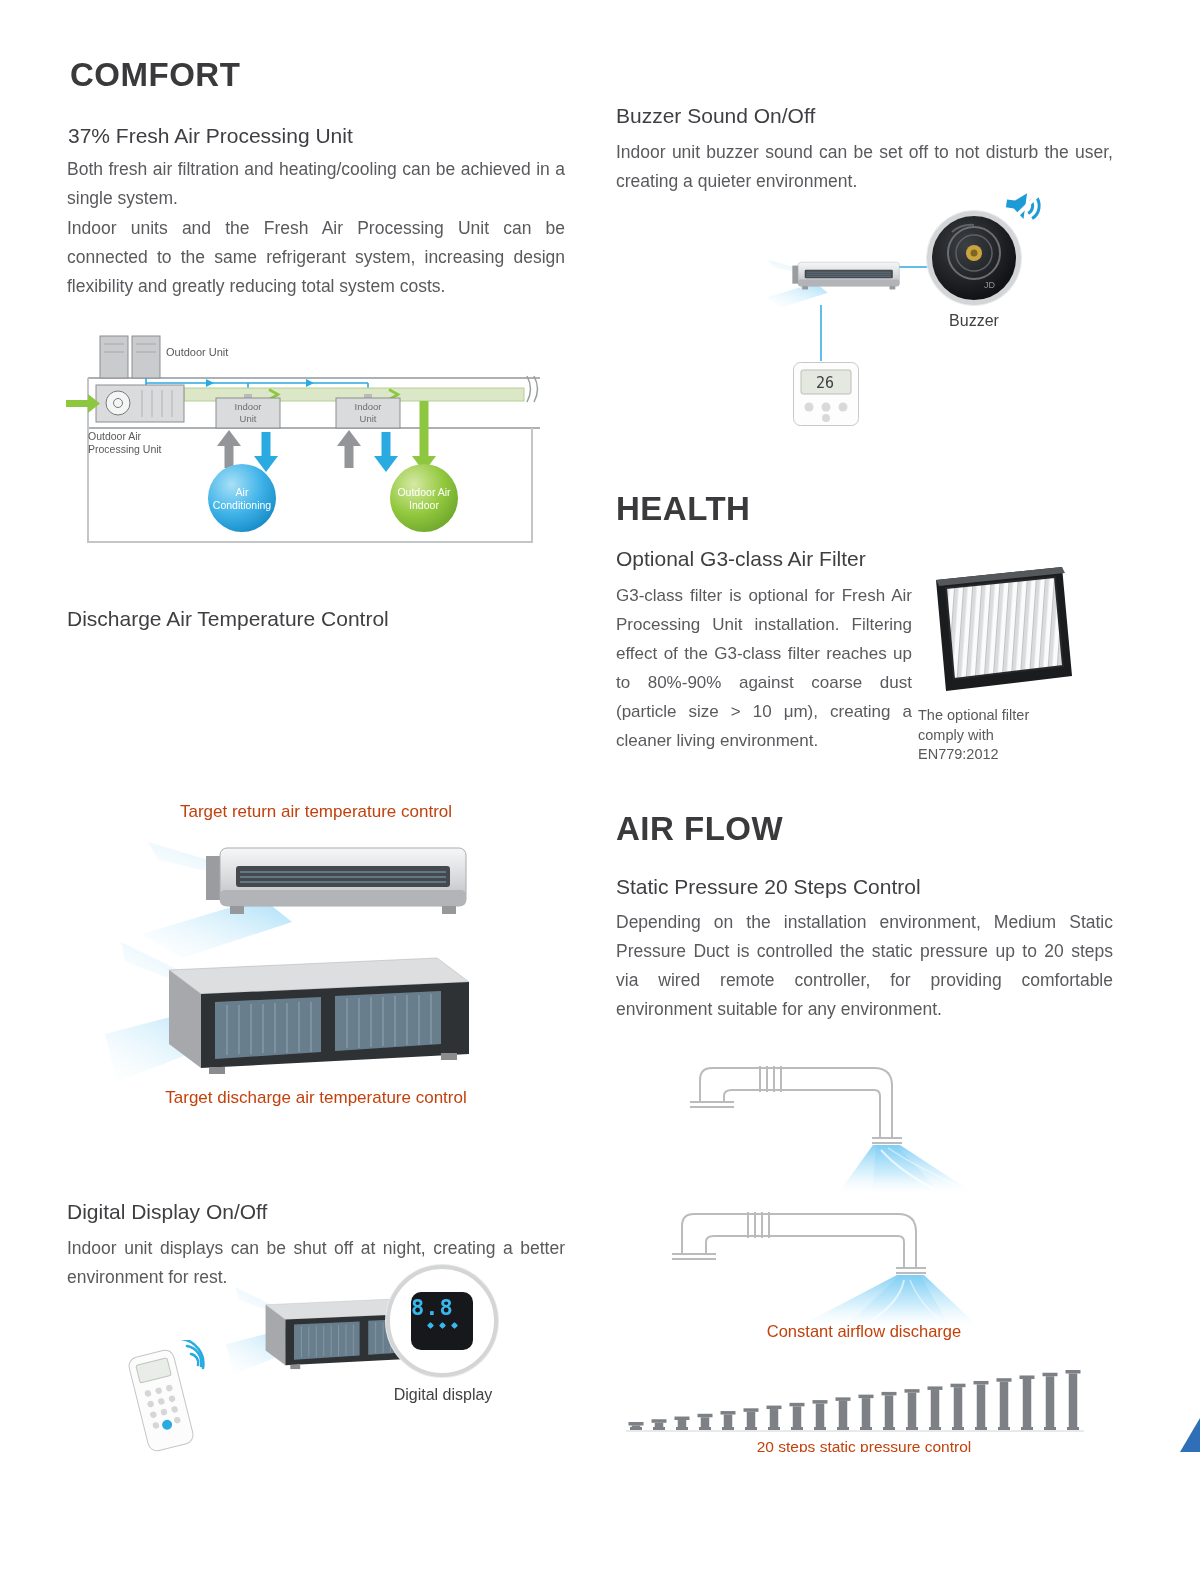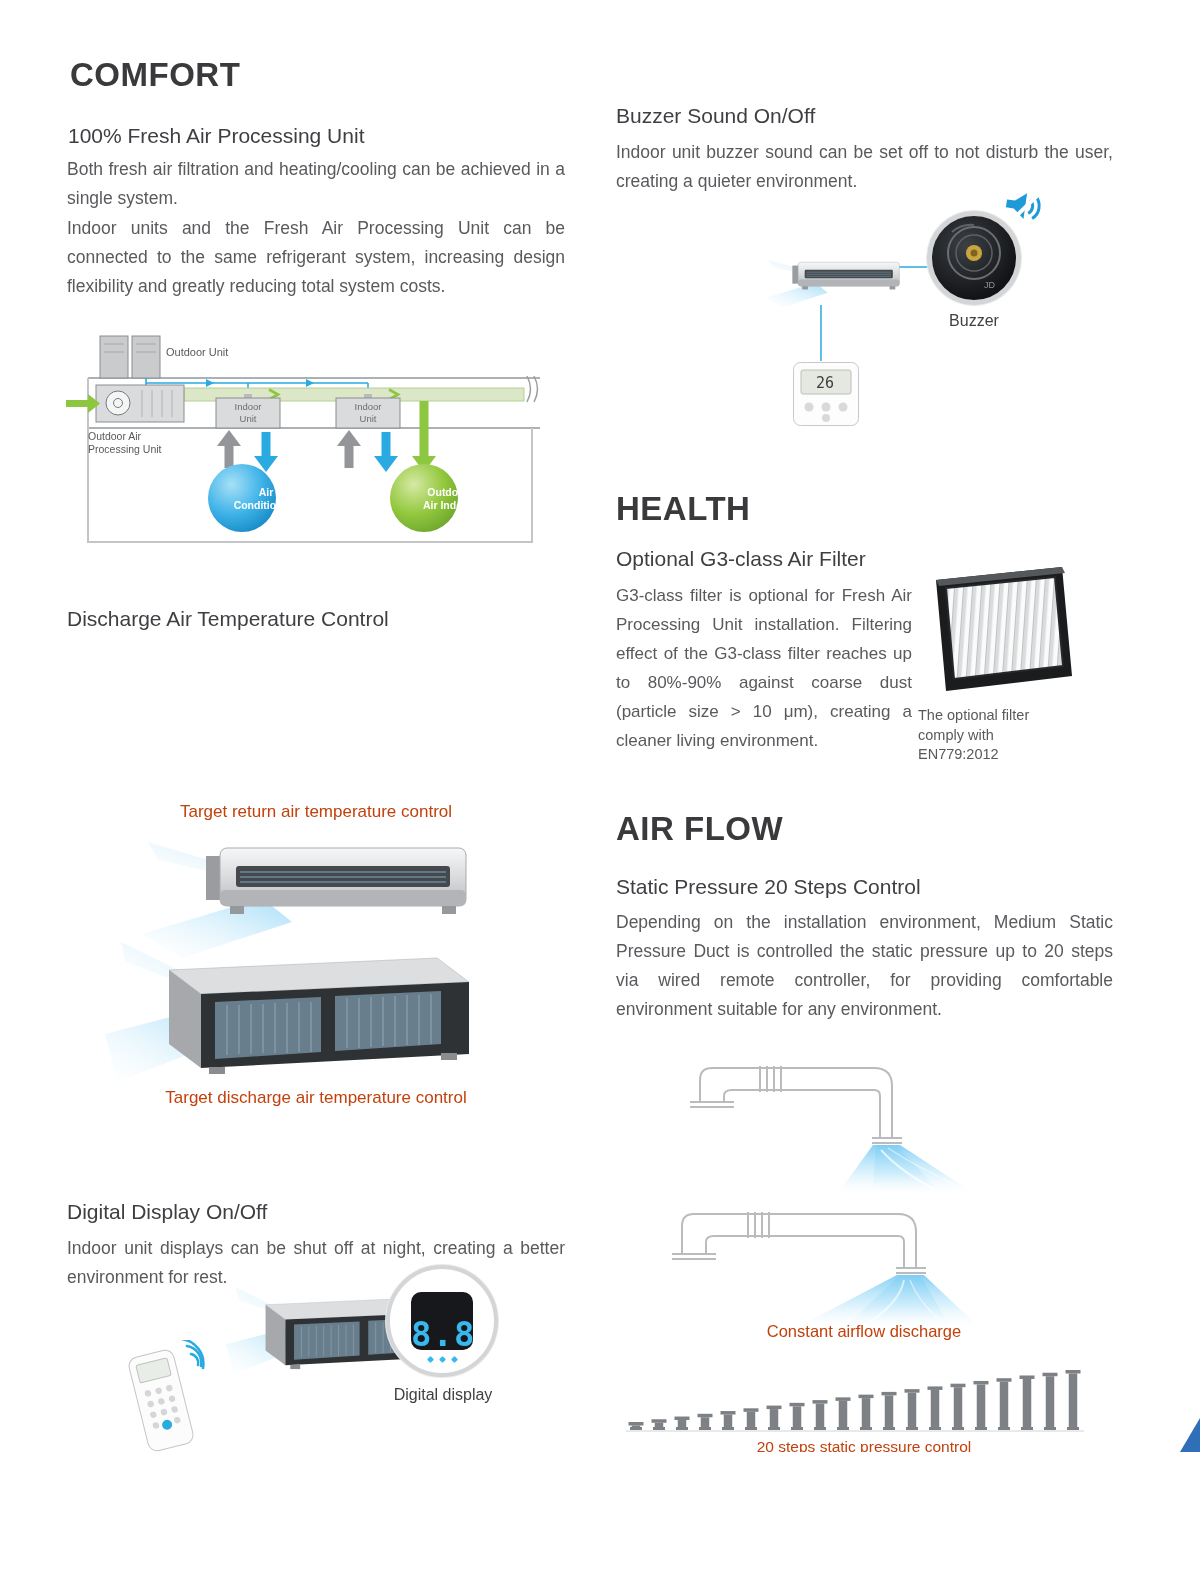--- a/index.html
+++ b/index.html
@@ -10,31 +10,31 @@
   }
   .abs { position:absolute; }
   .h1 { font-size:33px; font-weight:800; color:#3a3a3c; letter-spacing:.5px; }
   .h2 { font-size:21px; font-weight:500; color:#3e3f42; }
   .body-text { font-size:17.5px; line-height:29px; color:#595a5d; text-align:justify; }
   .cap { font-size:17px; color:#c2410c; text-align:center; }
   .cap-sm { font-size:14.5px; color:#58595b; text-align:left; line-height:1.35; white-space:pre-line; }
   .cap-bold { font-size:16px; font-weight:normal; color:#414042; text-align:center; }
   .diag-label { position:absolute; font-size:10.5px; color:#58595b; line-height:1.25; }
   .diag-label.center { text-align:center; }
-  .circle-label { position:absolute; color:#fff; font-weight:bold; font-size:10.5px; text-align:center; line-height:1.2;margin-left:24px; }
+  .circle-label { position:absolute; color:#fff; font-weight:normal; font-size:10.5px; text-align:center; line-height:1.2; }
   .zoom-circle {
     position:absolute; border-radius:50%; background:#ffffff;
     border:4px solid #d4d5d7; box-shadow:0 0 0 1px #e9eaeb;
   }
   .lcd-screen {
     position:absolute; background:#16181b; border-radius:10px;
   }
   .seven-seg {
     font-family:"DejaVu Sans Mono", monospace; font-weight:bold; color:#38b8ec;
-    font-size:34px; text-align:left; letter-spacing:1px; margin-top:22px;
+    font-size:22px; text-align:left; letter-spacing:1px; margin-top:3px;
   }
   .seg-dots { display:flex; gap:7px; justify-content:center; margin-top:3px; }
   .seg-dots i { width:5px; height:5px; background:#38b8ec; border-radius:1px; display:block; transform:rotate(45deg); }
   .corner-accent {
     position:absolute; right:0; bottom:0; width:0; height:0;
     border-left:20px solid transparent; border-bottom:34px solid #2e6fb7;
   }
 </style>
 </head>
 <body>
@@ -116,21 +116,21 @@
         <polygon points="110,72 216,67 216,122 110,129" fill="#9fd3ec" opacity=".15"></polygon>
         <polygon points="230,66 336,61 336,114 230,121" fill="#9fd3ec" opacity=".15"></polygon>
         <rect x="104" y="137" width="16" height="7" fill="#8a8c8f"></rect>
         <rect x="336" y="123" width="16" height="7" fill="#8a8c8f"></rect>
       </symbol>
     </defs>
   </svg>
 
   <div class="abs h1" style="left:70px;top:56px">COMFORT</div>
 
-  <div class="abs h2" style="left:68px;top:124px">100% Fresh Air Processing Unit</div>
+  <div class="abs h2" style="left:68px;top:124px">37% Fresh Air Processing Unit</div>
   <p class="abs body-text" style="left:67px;top:214px;width:498px">Indoor units and the Fresh Air Processing Unit can be connected to the same refrigerant system, increasing design flexibility and greatly reducing total system costs.</p>
   <p class="abs body-text" style="left:67px;top:155px;width:498px">Both fresh air filtration and heating/cooling can be achieved in a single system.</p>
 
   <div class="abs" style="left:66px;top:330px;width:480px;height:235px">
     <svg width="480" height="235" viewBox="0 0 480 235">
 
       <line x1="22" y1="48" x2="474" y2="48" stroke="#aeb1b4" stroke-width="2"></line>
       <line x1="22" y1="98" x2="474" y2="98" stroke="#aeb1b4" stroke-width="2"></line>
       <path d="M22,48 V212 H466 V98" fill="none" stroke="#c3c6c8" stroke-width="2"></path>
 

